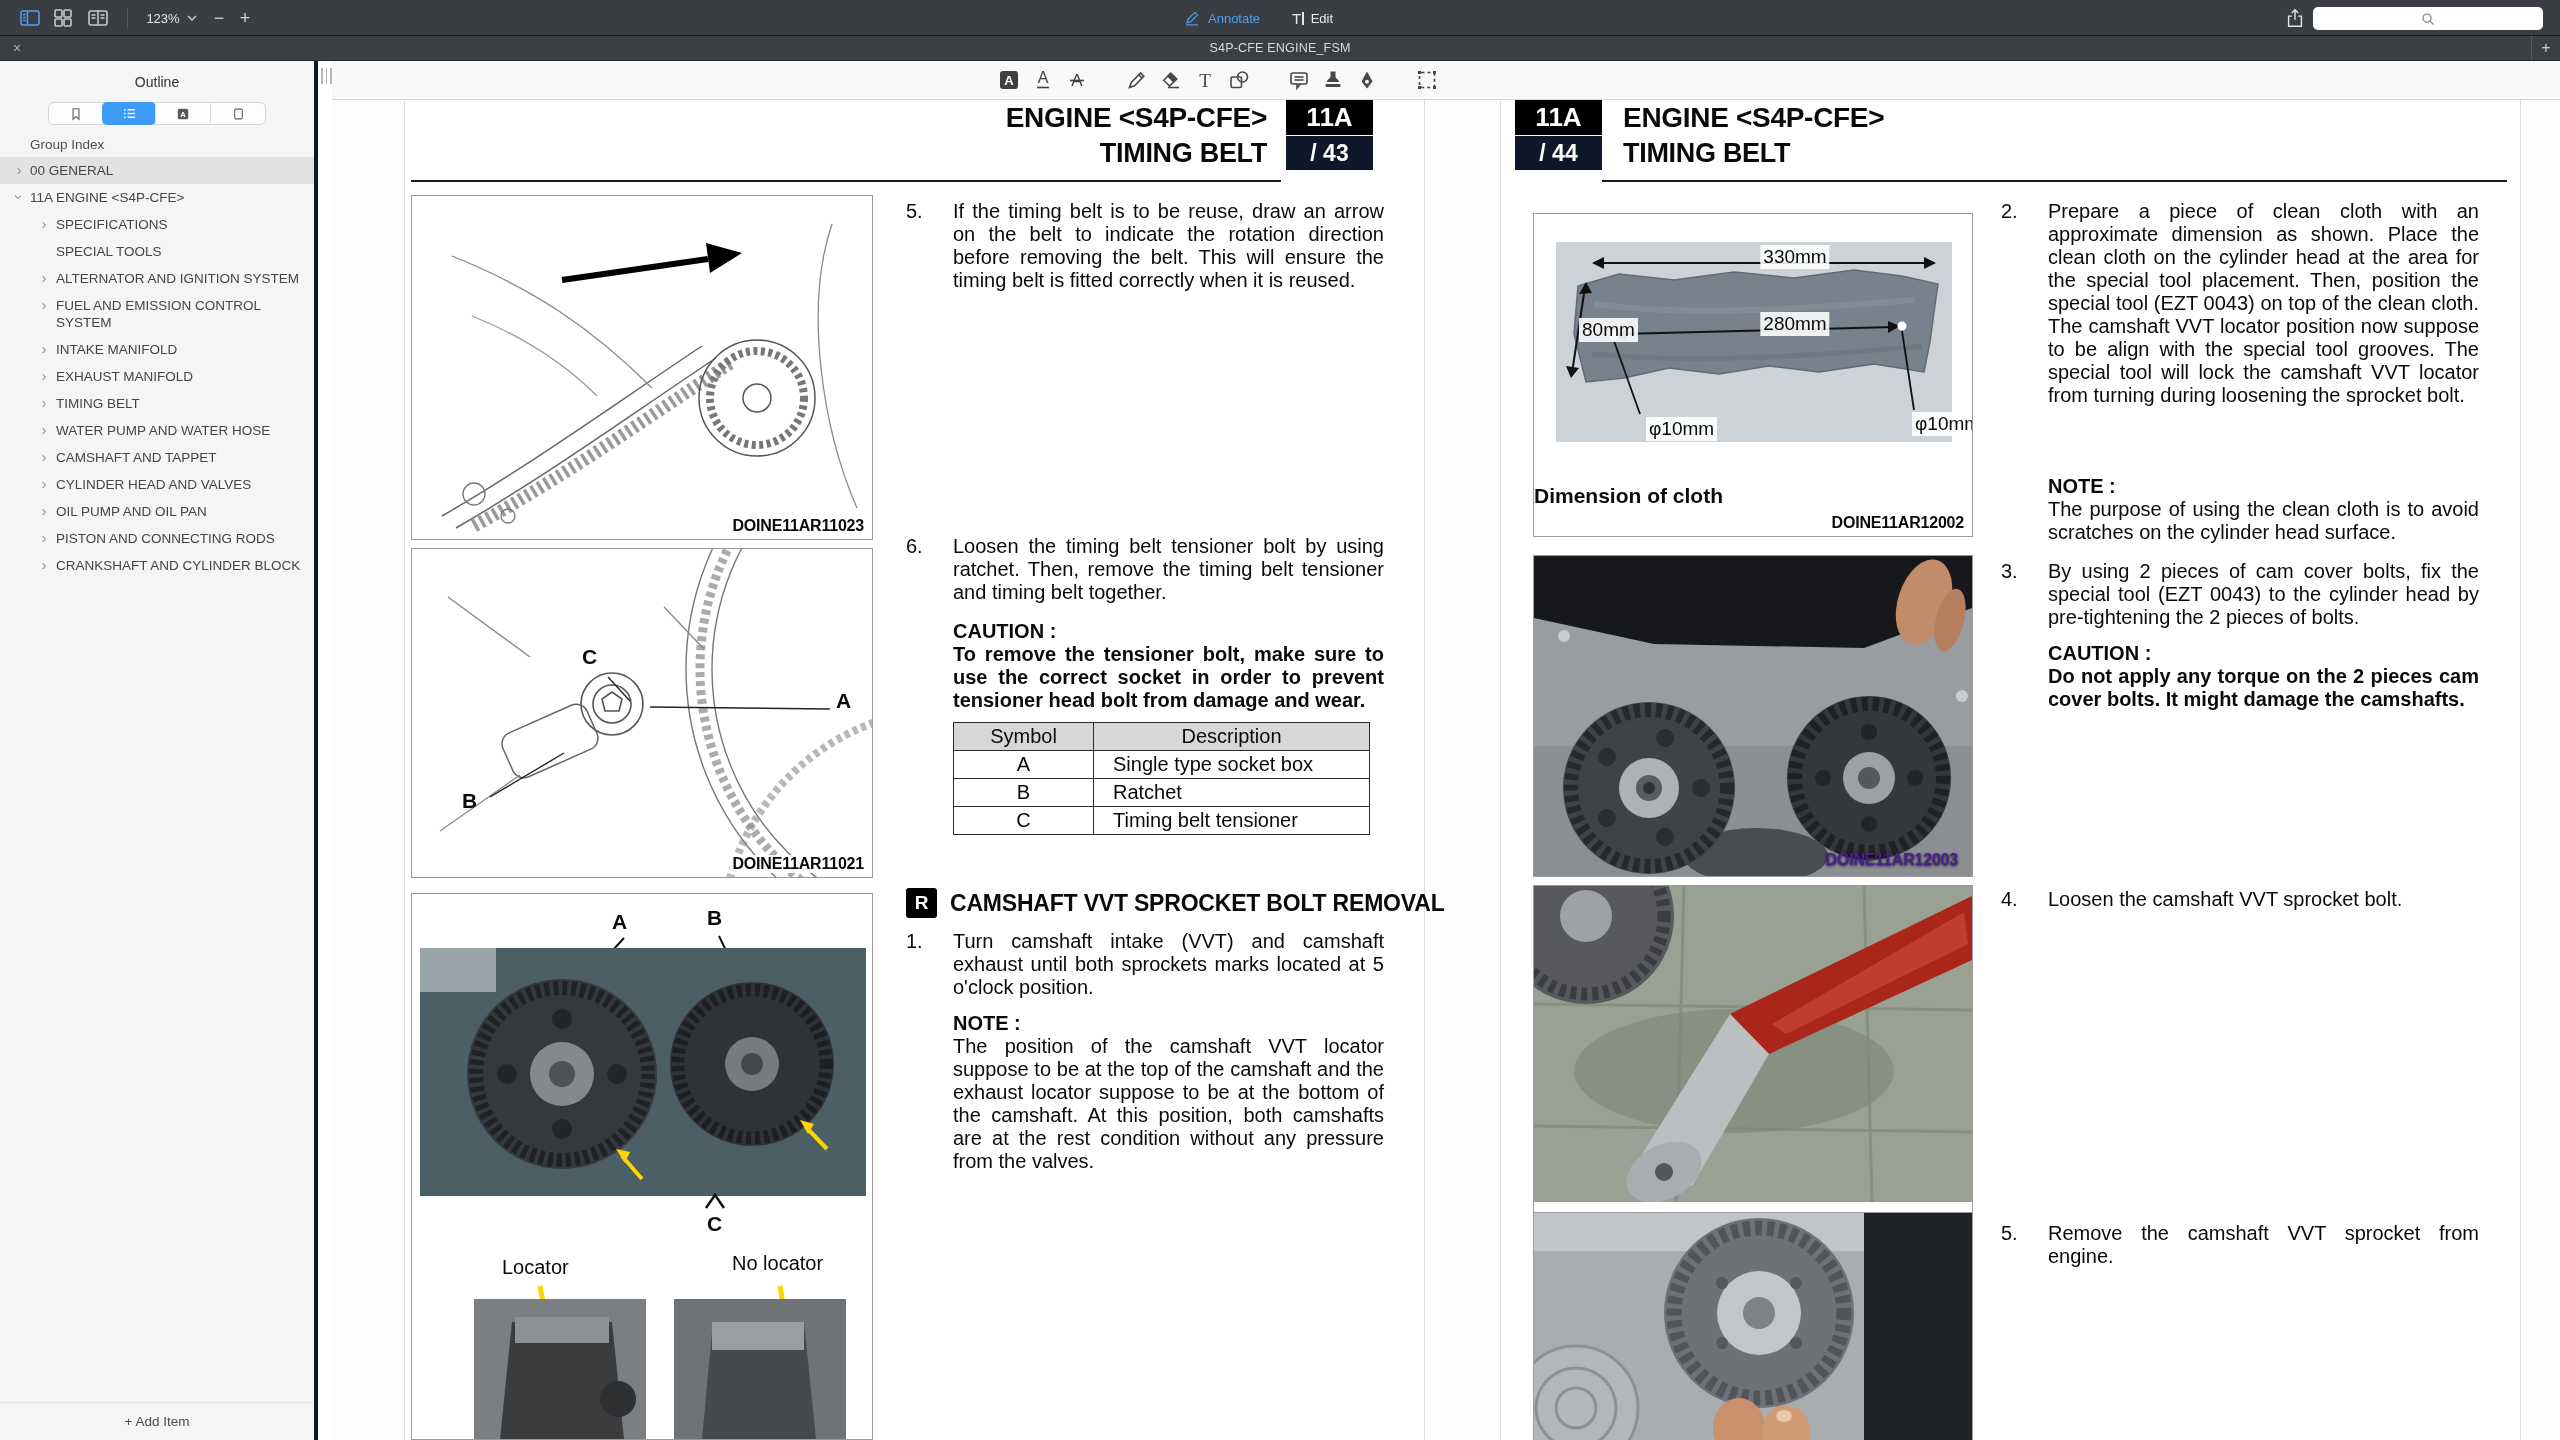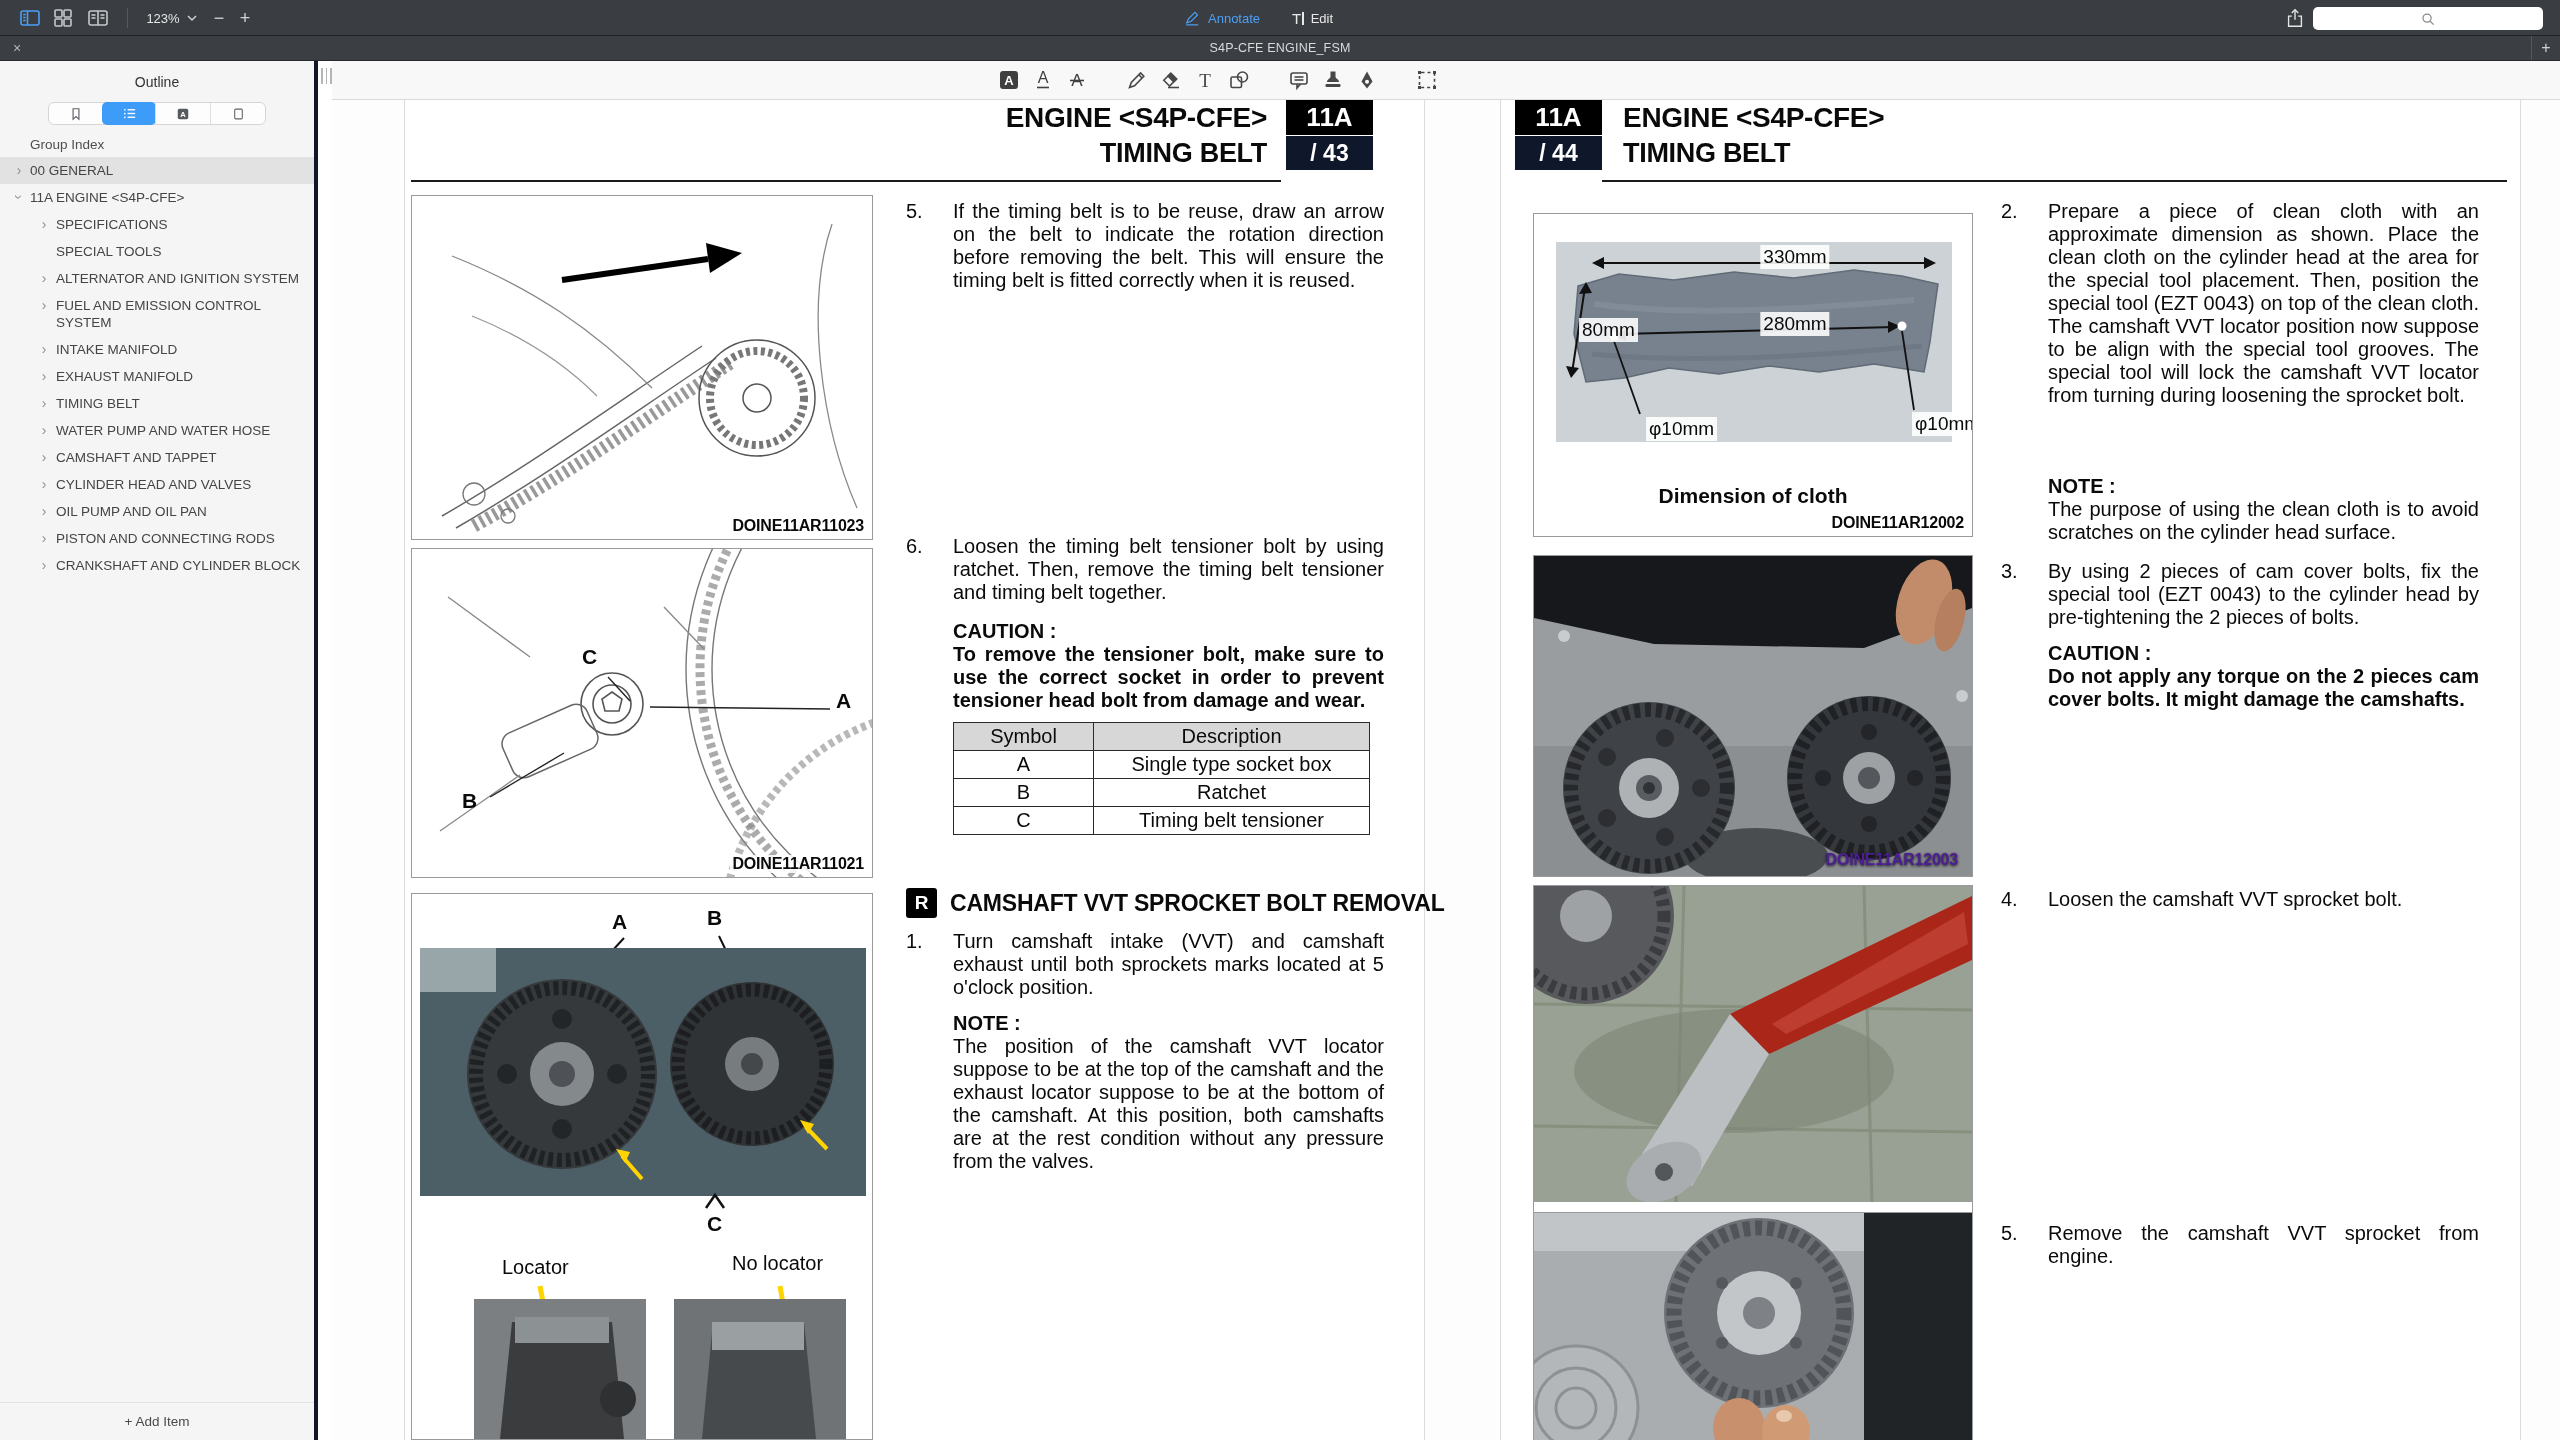--- a/index.html
+++ b/index.html
@@ -88,36 +88,36 @@
   .stepbody { flex:1; text-align:justify; }
   .subblk { position:absolute; width:431px; font-size:20px; line-height:23px; }
   .subblk .lbl { font-weight:bold; }
   .subblk .txt { text-align:justify; }
   .subblk.caution .txt { font-weight:bold; }
 
   table.symtable { position:absolute; border-collapse:collapse; font-size:20px; }
   .symtable th, .symtable td { border:1px solid #2a2a2a; height:28px; padding:0 19px; font-weight:400; }
   .symtable th { background:#d7d7d7; text-align:center; }
   .symtable td.sym { width:140px; text-align:center; }
-  .symtable td.desc { width:276px; text-align:center; }
+  .symtable td.desc { width:276px; text-align:left; }
 
   .section-head { position:absolute; display:flex; align-items:center; gap:13px; }
   .rbox { width:31px; height:30px; background:#000; color:#fff; border-radius:3px;
           display:flex; align-items:center; justify-content:center; font-weight:bold; font-size:19px; }
   .sectitle { font-weight:bold; font-size:23px; letter-spacing:-.2px; white-space:nowrap; }
 
   .fig { position:absolute; background:#fff; border:1px solid #9a9a9a; overflow:hidden; }
   .fig svg { position:absolute; left:0; top:0; }
   .figid { position:absolute; right:6px; bottom:4px; font-size:16px; font-weight:600;
            letter-spacing:-.2px; background:rgba(255,255,255,.85); padding:0 2px; }
   .photoid { background:none; color:#4c1d95; text-shadow:0 1px 3px rgba(0,0,0,.9); right:12px; bottom:7px; }
   .figlabel { position:absolute; font-weight:bold; font-size:21px; }
   .loclabel { position:absolute; font-size:20px; }
   .dimlabel { position:absolute; font-size:19px; background:rgba(255,255,255,.88); padding:1px 3px; white-space:nowrap;margin-left:42px; }
-  .figcap { position:absolute; left:0; width:100%; text-align:center; font-weight:bold; font-size:21px; }
+  .figcap { position:absolute; left:0; width:100%; font-weight:bold; font-size:21px; }
 </style>
 </head>
 <body>
 
 <div id="toolbar">
   <div class="tbtn" style="left:16px;width:28px">
     <svg width="24" height="24" viewBox="0 0 24 24" fill="none" stroke="#4aa0f8" stroke-width="1.6">
       <rect x="3" y="5" width="18" height="14" rx="2"></rect>
         <line x1="9.5" y1="5" x2="9.5" y2="19"></line>
       <line x1="5.2" y1="8.5" x2="7.6" y2="8.5"></line>

